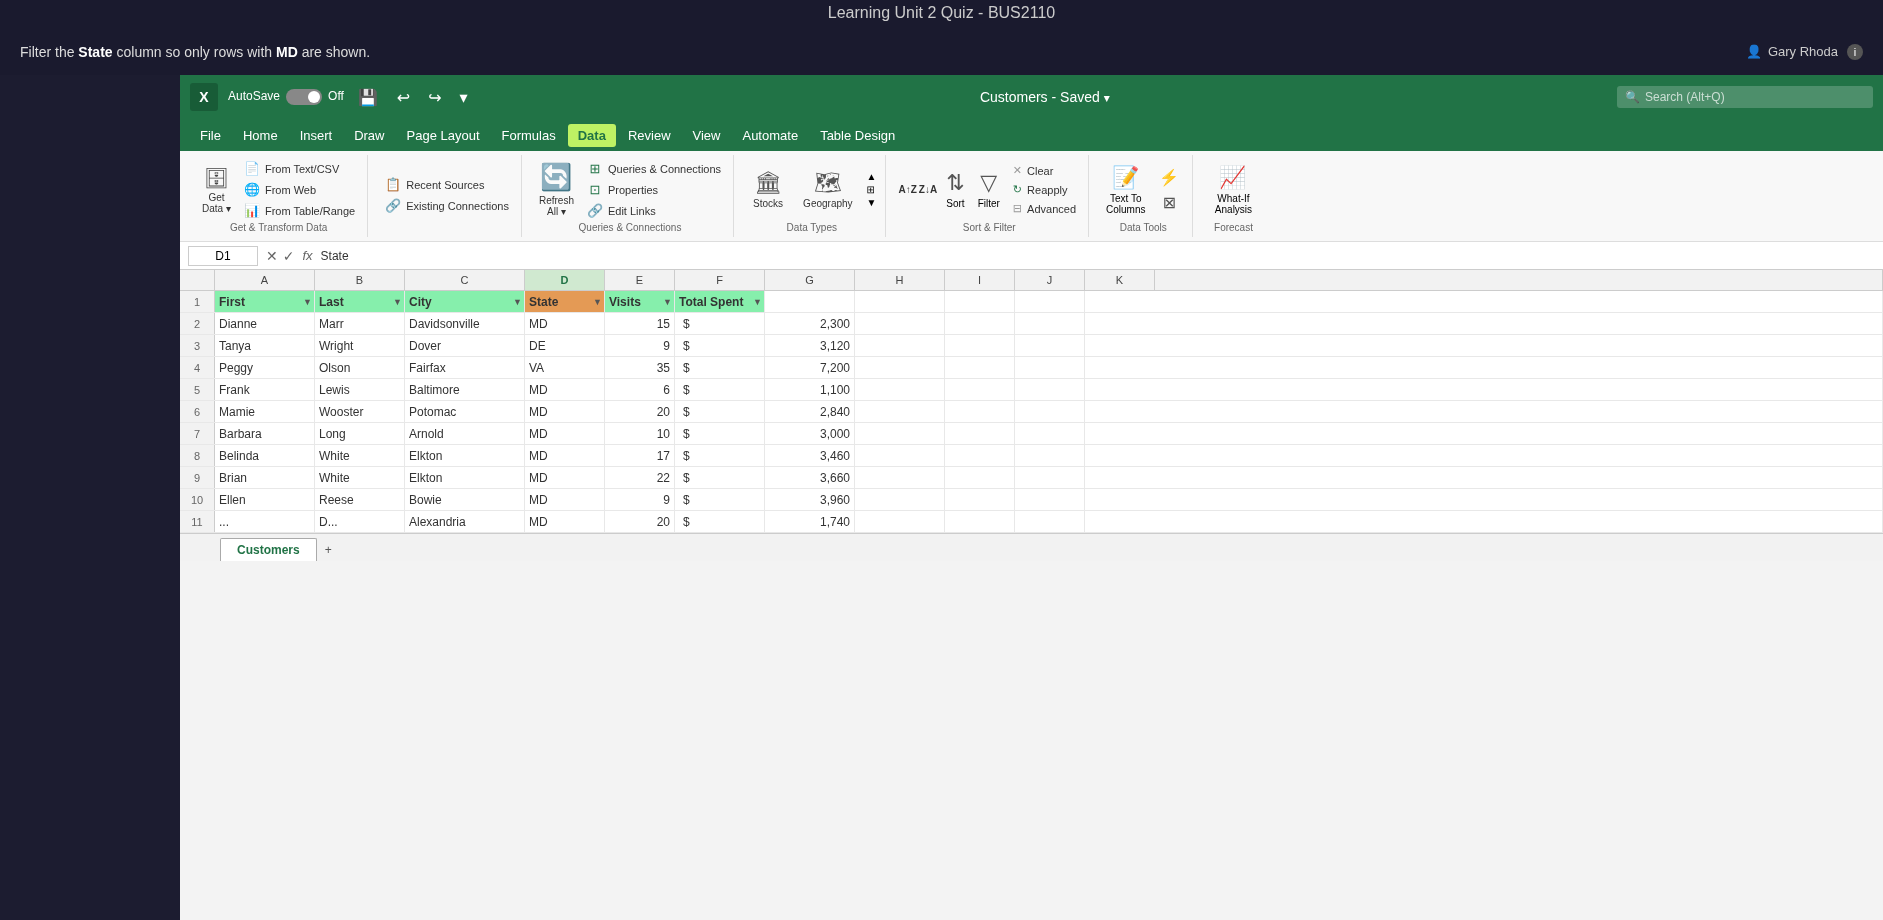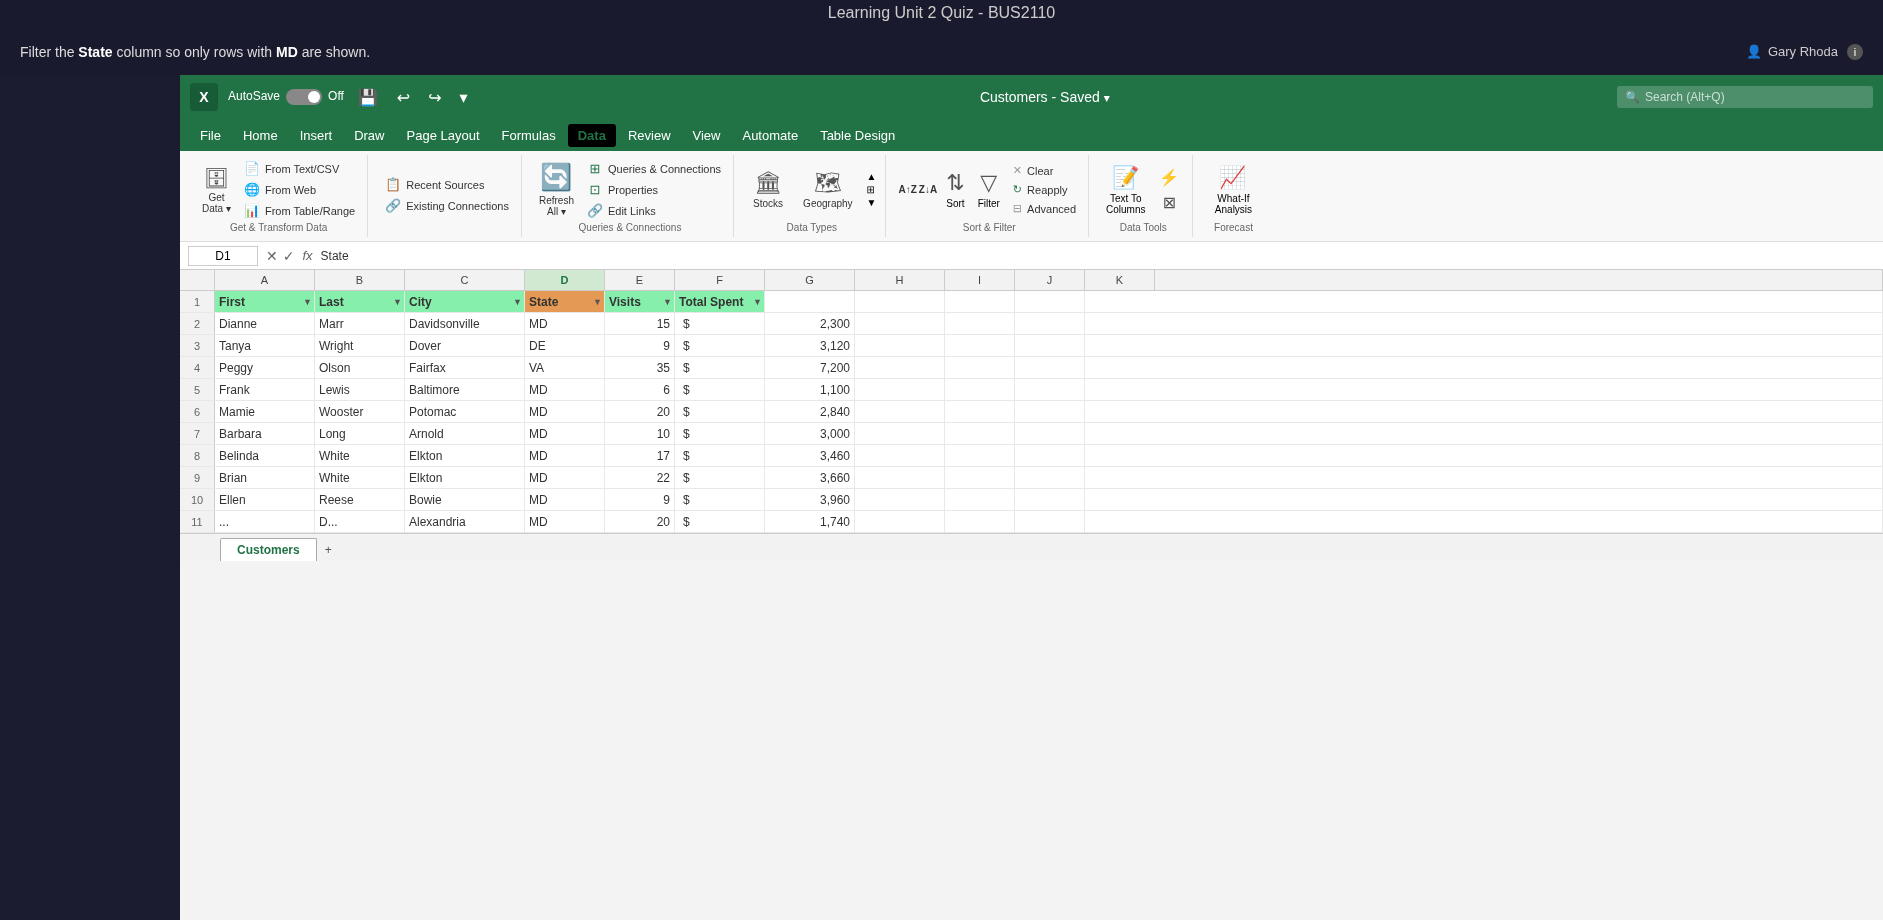--- a/index.html
+++ b/index.html
@@ -146,21 +146,21 @@
       gap: 2px;
     }
     .menu-item {
       color: white;
       padding: 4px 10px;
       font-size: 13px;
       cursor: pointer;
       border-radius: 3px;
     }
     .menu-item.active {
-      background: #000000;
+      background: #bef264;
       color: #217346;
       font-weight: bold;
     }
 
     
     .ribbon {
       background: #f8f8f8;
       border-bottom: 1px solid #ddd;
       padding: 4px 10px;
       display: flex;

